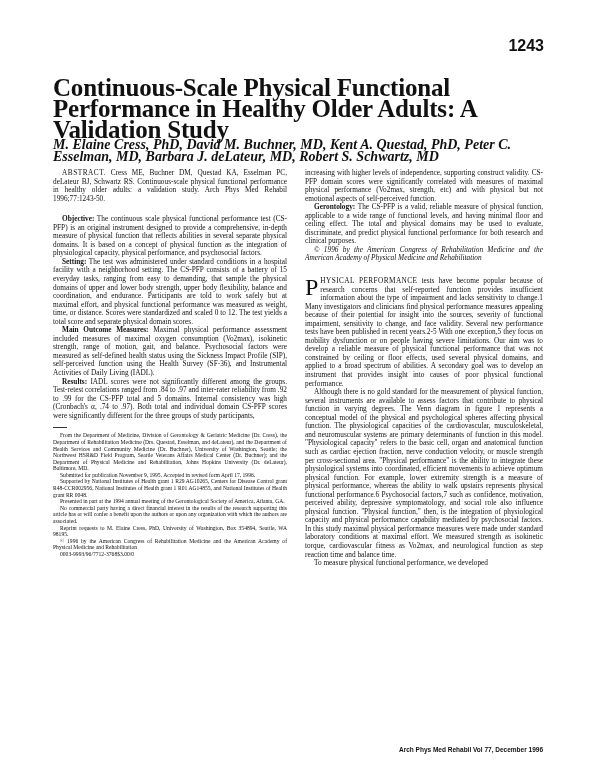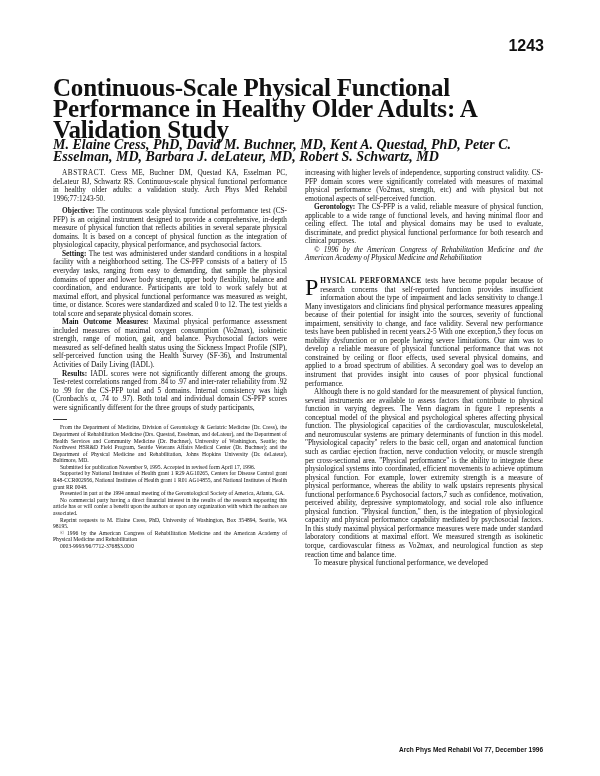--- a/index.html
+++ b/index.html
@@ -4,29 +4,29 @@
 <style>
   html, body { margin:0; padding:0; background:#ffffff; }
   body { width:600px; height:776px; position:relative; overflow:hidden; font-family:"Liberation Serif", "DejaVu Serif", serif; color:#111; }
   .page-number { position:absolute; top:37px; right:56px; font-family:"Liberation Sans", sans-serif; font-weight:bold; font-size:16px; }
   .title { position:absolute; top:77px; left:53px; width:500px; font-weight:bold; font-size:25px; line-height:21px; letter-spacing:-0.2px; }
   .authors { position:absolute; top:139px; left:53px; width:500px; font-style:italic; font-weight:bold; font-size:14px; line-height:11.5px; }
   .col { position:absolute; font-size:7.3px; line-height:8.55px; text-align:justify; }
   .col-left { left:53px; top:169px; width:234px; }
   .col-right { left:305px; top:169px; width:238px; }
   .col p { margin:0; text-indent:9px; }
-  .col p.gap { margin-top:4px; }
+  .col p.gap { margin-top:12px; }
   .lab { font-weight:bold; }
   .abs-head { letter-spacing:0.5px; }
   .copy { font-style:italic; }
   .rule { width:14px; border-top:0.8px solid #333; margin:7px 0 4px 0; }
   .foot { font-size:5.6px; line-height:6.6px; }
   .foot p { text-indent:7px; }
   .dropcap { float:left; font-size:24px; line-height:18px; margin:1px 2px 0 0; font-weight:normal; }
-  .smcaps { font-variant:small-caps; letter-spacing:0.4px;font-weight:bold; }
+  .smcaps { font-variant:small-caps; letter-spacing:0.4px; }
   .first { text-indent:0 !important; margin-top:14px !important; }
   .footer { position:absolute; top:746px; left:305px; width:238px; text-align:right; font-family:"Liberation Sans", sans-serif; font-weight:bold; font-size:6.5px; }
 </style>
 </head>
 <body>
 
 <div class="page-number">1243</div>
 
 <h1 class="title" style="margin:0;">Continuous-Scale Physical Functional Performance in Healthy Older Adults: A Validation Study</h1>
 

